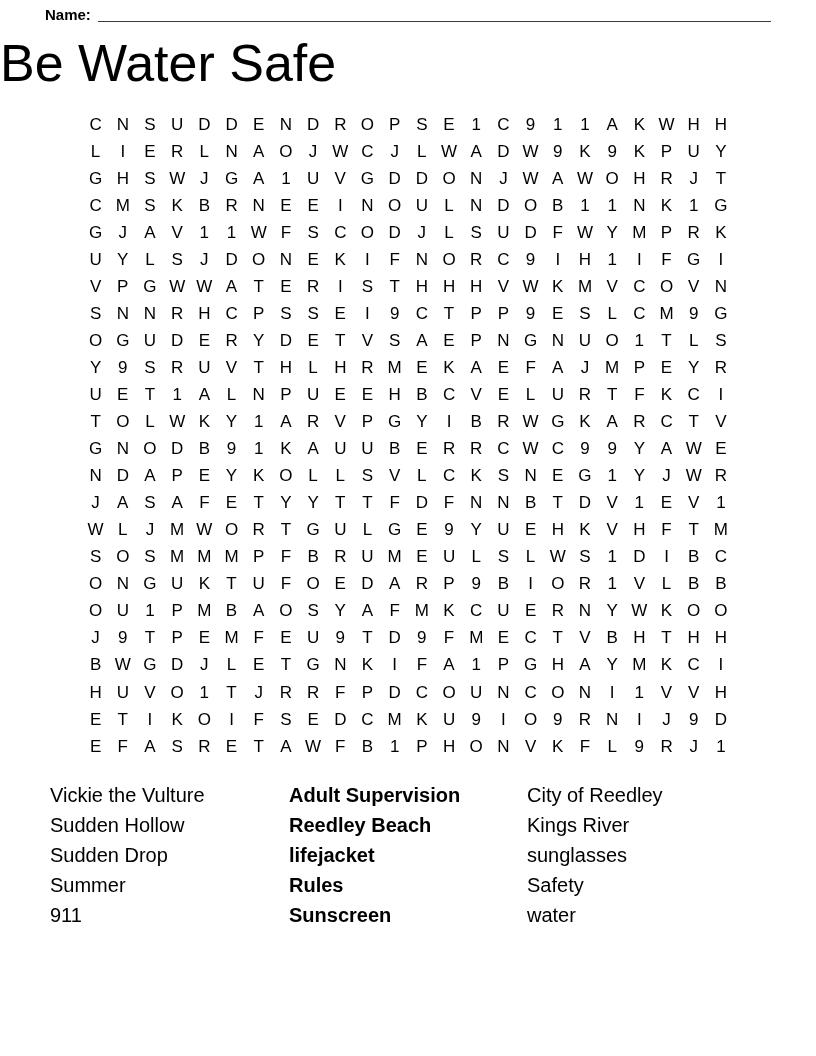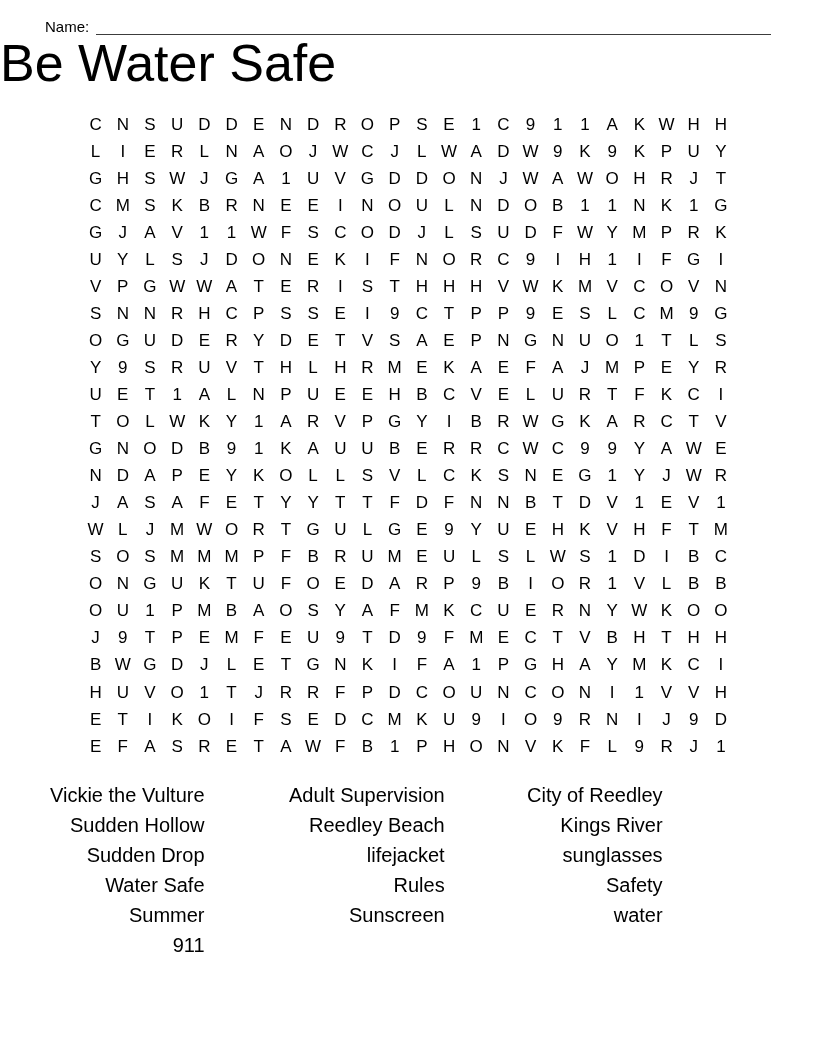--- a/index.html
+++ b/index.html
@@ -12,24 +12,25 @@
     width: 816px;
     height: 1056px;
     background: #ffffff;
     color: #000000;
     font-family: "Liberation Sans", "DejaVu Sans", sans-serif;
     overflow: hidden;
   }
   .name-row {
     position: absolute;
     left: 45px;
-    top: 18px;
+    top: 6px;
     width: 726px;
     display: flex;
-    align-items: flex-end;
+    align-items: flex-start;
+    font-weight: bold;
   }
   .name-label {
     font-size: 15px;
     line-height: 17px;
     color: #000000;
     white-space: nowrap;
   }
   .name-line {
     flex: 1;
     margin-left: 7px;
@@ -64,21 +65,20 @@
     font-weight: 400;
     color: #000000;
   }
   .words {
     position: absolute;
     left: 0;
     top: 0;
     width: 816px;
     height: 1056px;
     pointer-events: none;
-    text-align: right;
   }
   .word-col {
     position: absolute;
     top: 781px;
   }
   .word-item {
     font-size: 20px;
     line-height: 29.9px;
     color: #000000;
     white-space: nowrap;
@@ -673,25 +673,24 @@
       <div class="cell">R</div>
       <div class="cell">J</div>
       <div class="cell">1</div>
     </div>
 
   <div class="words" id="word-list">
       <div class="word-col" style="left: 50px;">
         <div class="word-item">Vickie the Vulture</div>
         <div class="word-item">Sudden Hollow</div>
         <div class="word-item">Sudden Drop</div>
-        <div class="word-item">Water Safe</div>
         <div class="word-item">Summer</div>
         <div class="word-item">911</div>
       </div>
-      <div class="word-col" style="left: 289px;">
+      <div class="word-col" style="left: 289px; font-weight: bold;">
         <div class="word-item">Adult Supervision</div>
         <div class="word-item">Reedley Beach</div>
         <div class="word-item">lifejacket</div>
         <div class="word-item">Rules</div>
         <div class="word-item">Sunscreen</div>
       </div>
       <div class="word-col" style="left: 527px;">
         <div class="word-item">City of Reedley</div>
         <div class="word-item">Kings River</div>
         <div class="word-item">sunglasses</div>

